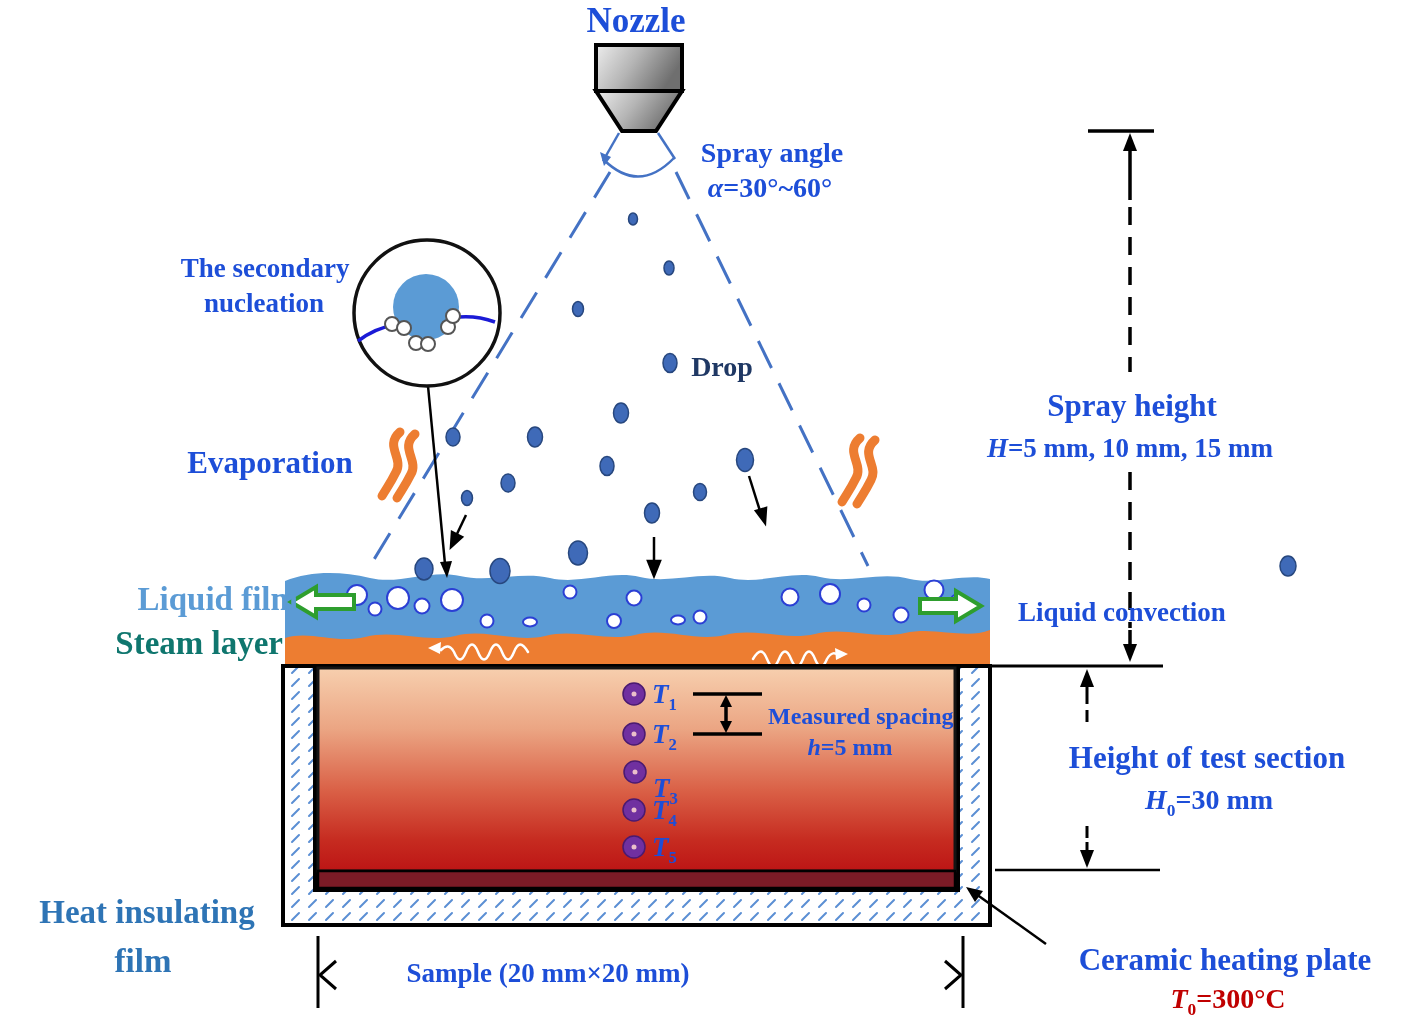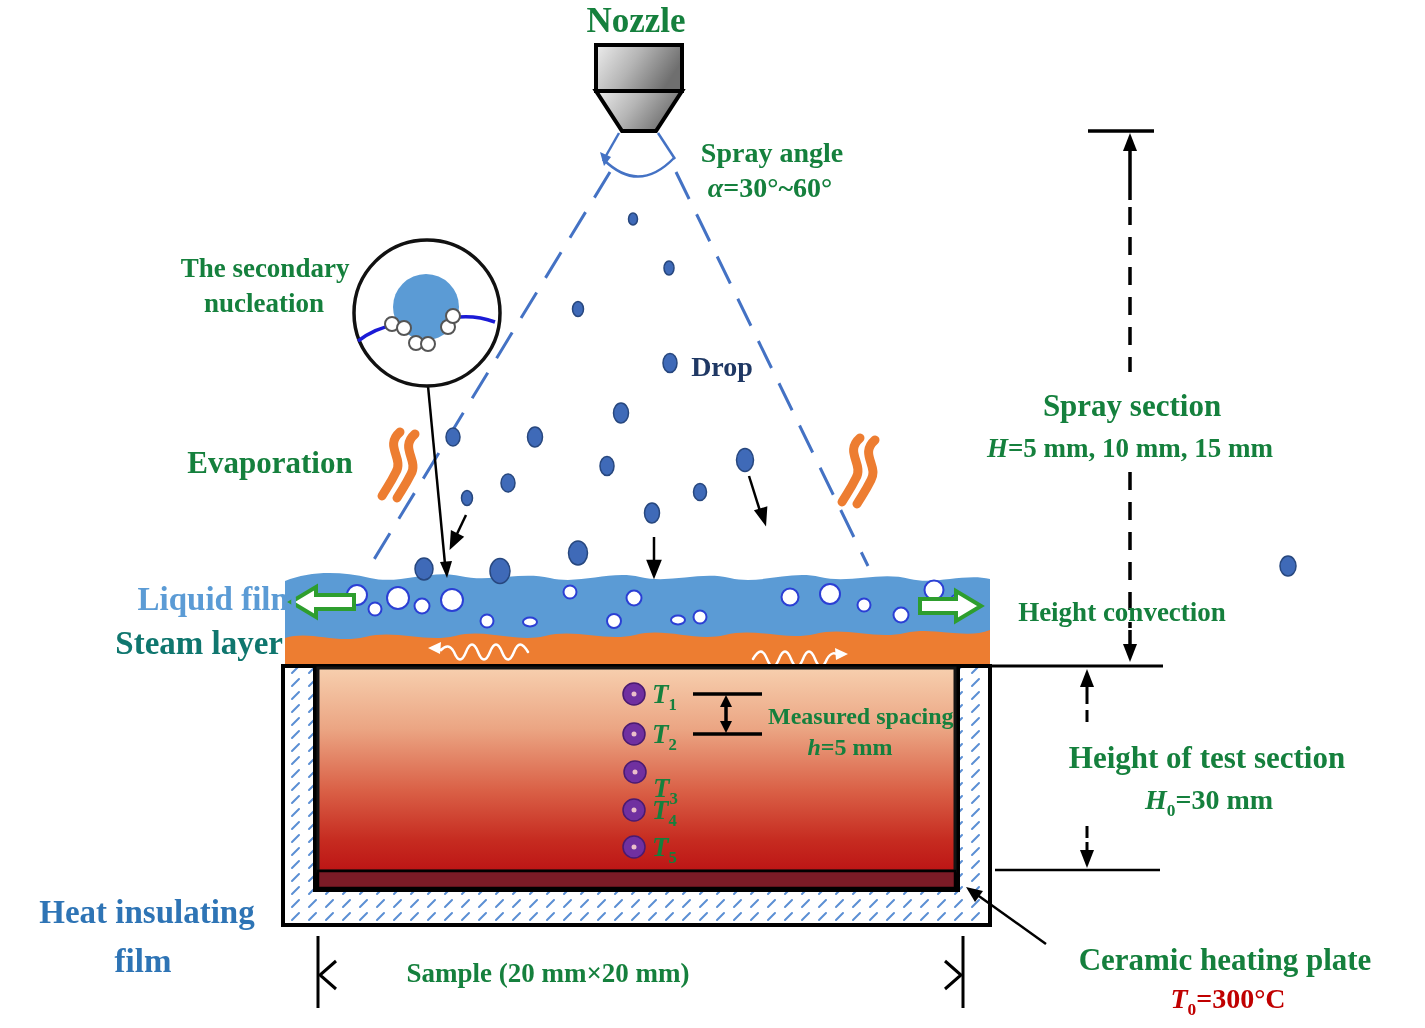--- a/index.html
+++ b/index.html
@@ -1,19 +1,19 @@
 <!DOCTYPE html>
 <html><head>
 <meta charset="utf-8">
 <style>
   html,body{margin:0;padding:0;background:#fff;}
   #stage{position:relative;width:1425px;height:1028px;background:#fff;overflow:hidden;
          font-family:"Liberation Serif","DejaVu Serif",serif;}
   #art{position:absolute;left:0;top:0;}
-  .lbl{position:absolute;font-weight:bold;color:#15803d;white-space:nowrap;
+  .lbl{position:absolute;font-weight:bold;color:#1d4ed8;white-space:nowrap;
        transform:translate(-50%,-50%);line-height:1.08;}
   .lbl i{font-style:italic;}
   .lbl sub{font-size:0.62em;}
   .ctr{text-align:center;}
   .rt{transform:translate(0,-50%);text-align:right;}
   .lt{transform:translate(0,-50%);text-align:left;}
 </style>
 </head>
 <body>
 
@@ -227,23 +227,23 @@
 <div class="lbl ctr" style="left:265px;top:269px;font-size:27px;"><span>The secondary</span></div>
 <div class="lbl ctr" style="left:264px;top:304px;font-size:27px;"><span>nucleation</span></div>
 
 <div class="lbl ctr" style="left:270px;top:463px;font-size:31px;"><span>Evaporation</span></div>
 
 <div class="lbl ctr" style="left:722px;top:367px;font-size:28px;color:#1F3864;"><span>Drop</span></div>
 
 <div class="lbl rt" style="left:0px;top:600px;width:272px;font-size:33px;color:#5B9BD5;padding-left:26px;"><span>Liquid film</span></div>
 <div class="lbl rt" style="left:0px;top:644px;width:283px;font-size:33px;color:#0f766e;"><span>Steam layer</span></div>
 
-<div class="lbl ctr" style="left:1122px;top:613px;font-size:27px;"><span>Height convection</span></div>
-
-<div class="lbl ctr" style="left:1132px;top:406px;font-size:31px;"><span>Spray section</span></div>
+<div class="lbl ctr" style="left:1122px;top:613px;font-size:27px;"><span>Liquid convection</span></div>
+
+<div class="lbl ctr" style="left:1132px;top:406px;font-size:31px;"><span>Spray height</span></div>
 <div class="lbl ctr" style="left:1130px;top:449px;font-size:27px;"><i>H</i><span>=5 mm, 10 mm, 15 mm</span></div>
 
 <div class="lbl ctr" style="left:1207px;top:758px;font-size:31px;"><span>Height of test section</span></div>
 <div class="lbl ctr" style="left:1209px;top:803px;font-size:28px;"><i>H</i><sub>0</sub><span>=30 mm</span></div>
 
 <div class="lbl lt" style="left:768px;top:717px;font-size:24px;"><span>Measured spacing</span></div>
 <div class="lbl ctr" style="left:850px;top:748px;font-size:24px;"><i>h</i><span>=5 mm</span></div>
 
 <div class="lbl ctr" style="left:147px;top:913px;font-size:33px;color:#2E74B5;"><span>Heat insulating</span></div>
 <div class="lbl ctr" style="left:143px;top:962px;font-size:33px;color:#2E74B5;"><span>film</span></div>

